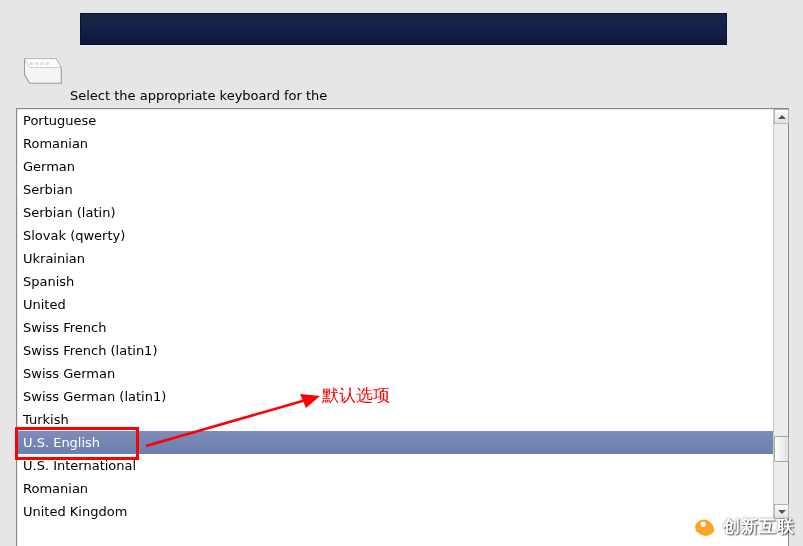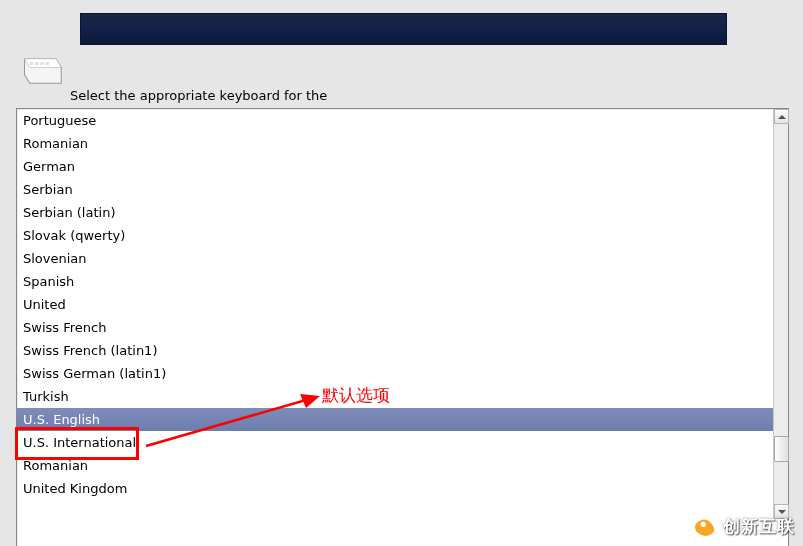--- a/index.html
+++ b/index.html
@@ -196,25 +196,26 @@
 <div class="instruction">Select the appropriate keyboard for the system.</div>
 
 <div class="listbox-wrap">
   <div class="listbox" id="listbox">
       <div class="list-item">Portuguese</div>
       <div class="list-item">Romanian</div>
       <div class="list-item">German</div>
       <div class="list-item">Serbian</div>
       <div class="list-item">Serbian (latin)</div>
       <div class="list-item">Slovak (qwerty)</div>
-      <div class="list-item">Slovenian</div>
+      <div class="list-item">Ukrainian</div>
       <div class="list-item">Spanish</div>
       <div class="list-item">United</div>
       <div class="list-item">Swiss French</div>
       <div class="list-item">Swiss French (latin1)</div>
+      <div class="list-item">Swiss German</div>
       <div class="list-item">Swiss German (latin1)</div>
       <div class="list-item">Turkish</div>
       <div class="list-item selected">U.S. English</div>
       <div class="list-item">U.S. International</div>
       <div class="list-item">Romanian</div>
       <div class="list-item">United Kingdom</div>
     </div>
   <div class="scrollbar-v">
     <div class="scrollbar-btn up">
         <div class="arrow-up"></div>

